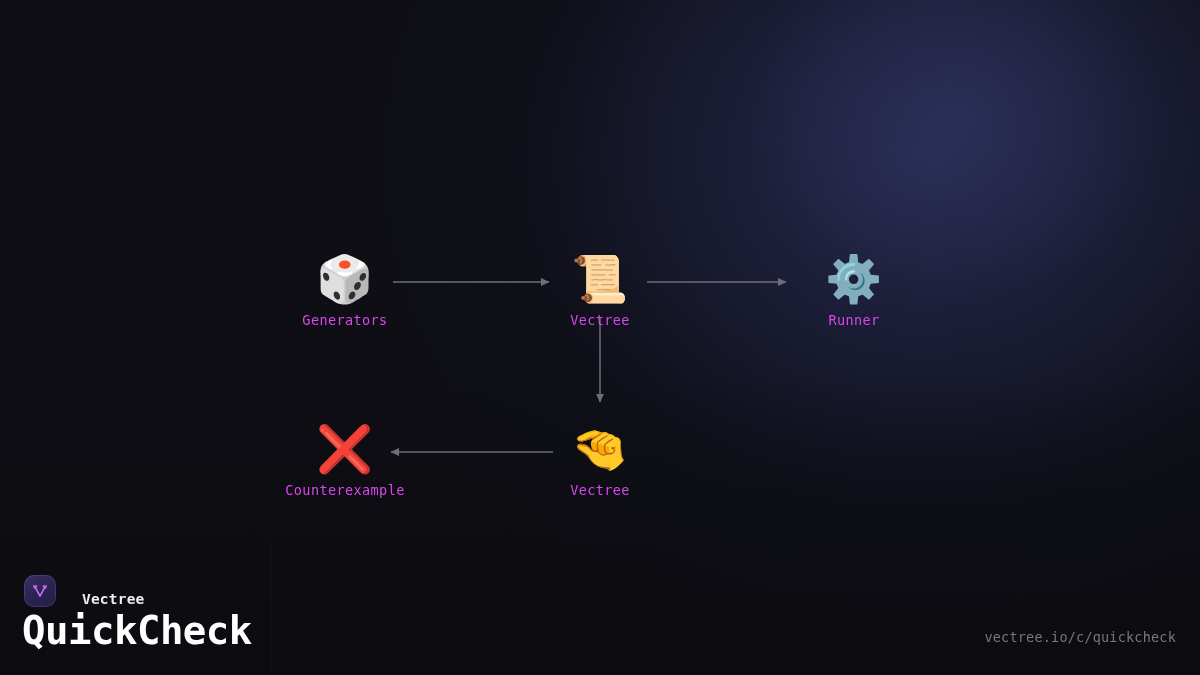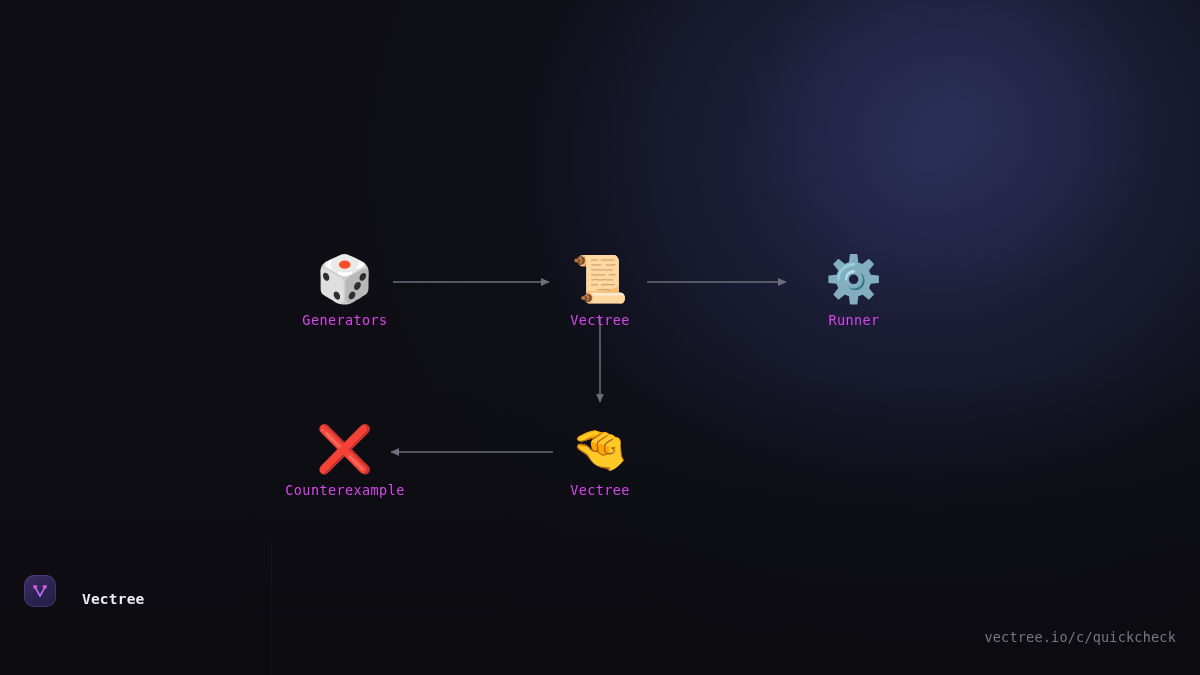--- a/index.html
+++ b/index.html
@@ -196,16 +196,17 @@
         <path d="M5.2 6.2 L10 15.2 L14.8 6.2" fill="none" stroke="#c06bff" stroke-width="1.7" stroke-linecap="round" stroke-linejoin="round"></path>
         <path d="M3.6 5.0 L6.6 5.6" fill="none" stroke="#e060e8" stroke-width="1.5" stroke-linecap="round"></path>
         <path d="M4.3 6.9 L6.3 5.1" fill="none" stroke="#e060e8" stroke-width="1.5" stroke-linecap="round"></path>
         <path d="M13.4 5.6 L16.4 5.0" fill="none" stroke="#e060e8" stroke-width="1.5" stroke-linecap="round"></path>
         <path d="M13.7 5.1 L15.7 6.9" fill="none" stroke="#e060e8" stroke-width="1.5" stroke-linecap="round"></path>
       </svg>
     </div>
     <span id="brand-name">Vectree</span>
   </div>
 
+  <div id="page-title">QuickCheck</div>
 
   <div id="site-url">vectree.io/c/quickcheck</div>
 
 </div>
 
 </body></html>

